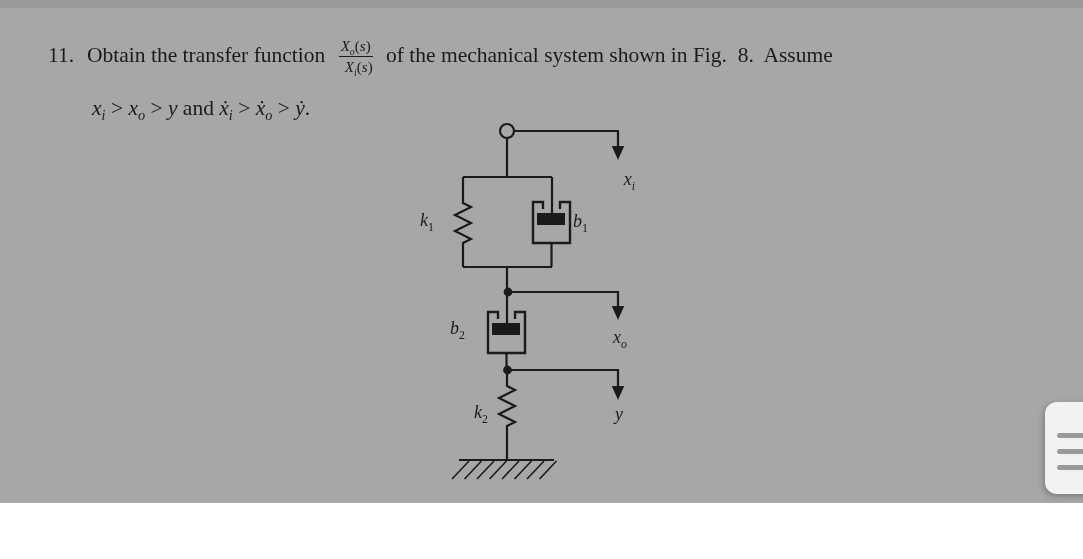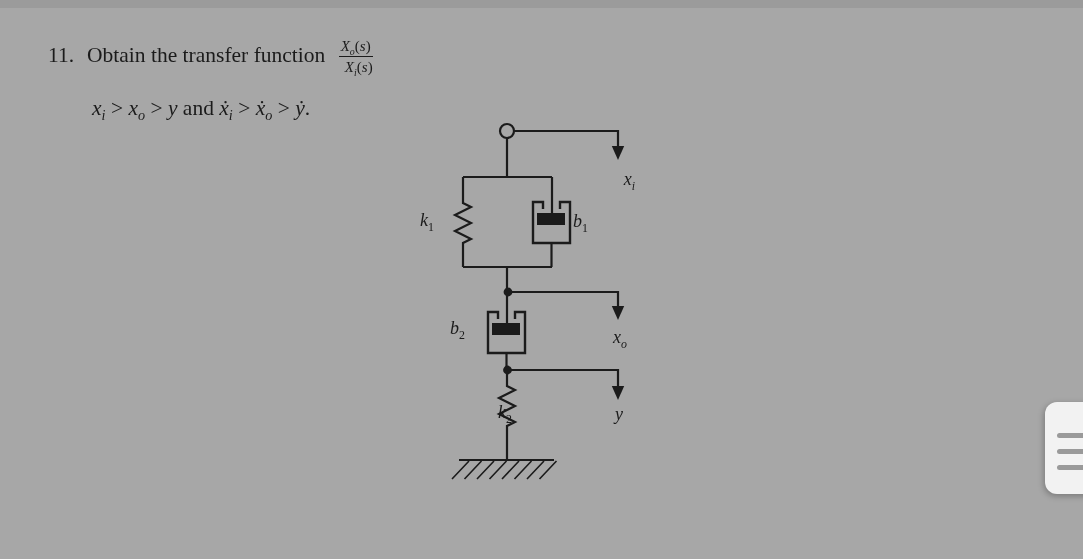--- a/index.html
+++ b/index.html
@@ -1,17 +1,17 @@
 <!DOCTYPE html>
 <html><head>
 <meta charset="utf-8">
 <style>
   html,body{margin:0;padding:0;}
   .screen{
-    position:relative; width:1083px; height:559px; overflow:hidden;
+    position:relative; width:1083px; height:503px; overflow:hidden;
     background:#a7a7a7; font-family:"Liberation Serif","DejaVu Serif",serif;
     color:#1b1b1b;
   }
   .top-strip{position:absolute;left:0;top:0;width:1083px;height:8px;background:#9b9b9b;}
   
   .problem{position:absolute;left:48px;top:24px;width:1005px;font-size:21.5px;line-height:1.25;}
   .p-line1{display:flex;align-items:center;white-space:pre;}
   .p-num{margin-right:13px;}
   .frac{display:inline-flex;flex-direction:column;align-items:flex-end;
         font-size:15px;line-height:1.2;margin:12px 8px;transform:translateY(1px);}
@@ -20,21 +20,21 @@
   .p-line2{margin-left:44px;margin-top:8px;white-space:pre;}
   i,.it{font-style:italic;}
   sub{font-size:66%;line-height:0;}
   
   .lab{position:absolute;font-size:18px;white-space:pre;}
   .lab-xi {left:603px;top:169px;width:32px;text-align:right;}
   .lab-k1 {left:420px;top:210px;width:28px;text-align:left;}
   .lab-b1 {left:573px;top:211px;}
   .lab-b2 {left:450px;top:318px;width:32px;}
   .lab-xo {left:603px;top:327px;width:34px;text-align:center;}
-  .lab-k2 {left:480px;top:402px;width:32px;text-align:right;}
+  .lab-k2 {left:456px;top:402px;width:32px;text-align:right;}
   .lab-y  {left:605px;top:404px;width:28px;text-align:center;}
   
   .caption{position:absolute;left:0;top:512px;width:1052px;text-align:center;font-size:20px;}
   
   .drawer{position:absolute;left:1045px;top:402px;width:45px;height:92px;
           background:#f2f2f2;border-radius:12px 0 0 12px;
           box-shadow:-1px 2px 6px rgba(0,0,0,0.28);cursor:pointer;}
   .drawer .bar{position:absolute;left:12px;width:34px;height:5px;background:#9a9a9a;border-radius:3px;}
   .drawer .bar:nth-child(1){top:31px;}
   .drawer .bar:nth-child(2){top:47px;}
@@ -48,20 +48,21 @@
   <div class="top-strip"></div>
 
   <div class="problem">
     <div class="p-line1">
       <span class="p-num">11.</span>
       <span>Obtain the transfer function </span>
       <span class="frac">
         <span class="frac-num"><i>X</i><sub class="it">o</sub><span>(</span><i>s</i><span>)</span></span>
         <span class="frac-den"><i>X</i><sub class="it">i</sub><span>(</span><i>s</i><span>)</span></span>
       </span>
+      <span> of the mechanical system shown in Fig.  8.  Assume</span>
     </div>
     <div class="p-line2"><i>x</i><sub class="it">i</sub><span> &gt; </span><i>x</i><sub class="it">o</sub><span> &gt; </span><i>y</i><span> and </span><i>ẋ</i><sub class="it">i</sub><span> &gt; </span><i>ẋ</i><sub class="it">o</sub><span> &gt; </span><i>ẏ</i><span>.</span></div>
   </div>
 
   <svg style="position:absolute;left:420px;top:115px" width="220" height="380" viewBox="420 115 220 380">
     <g stroke="#1b1b1b" stroke-width="2.2" fill="none">
       <circle cx="507" cy="131" r="7"></circle>
       <path d="M507,138 V177"></path>
       <path d="M514,131 H618 V147"></path>
       <path d="M463,177 H552"></path>

